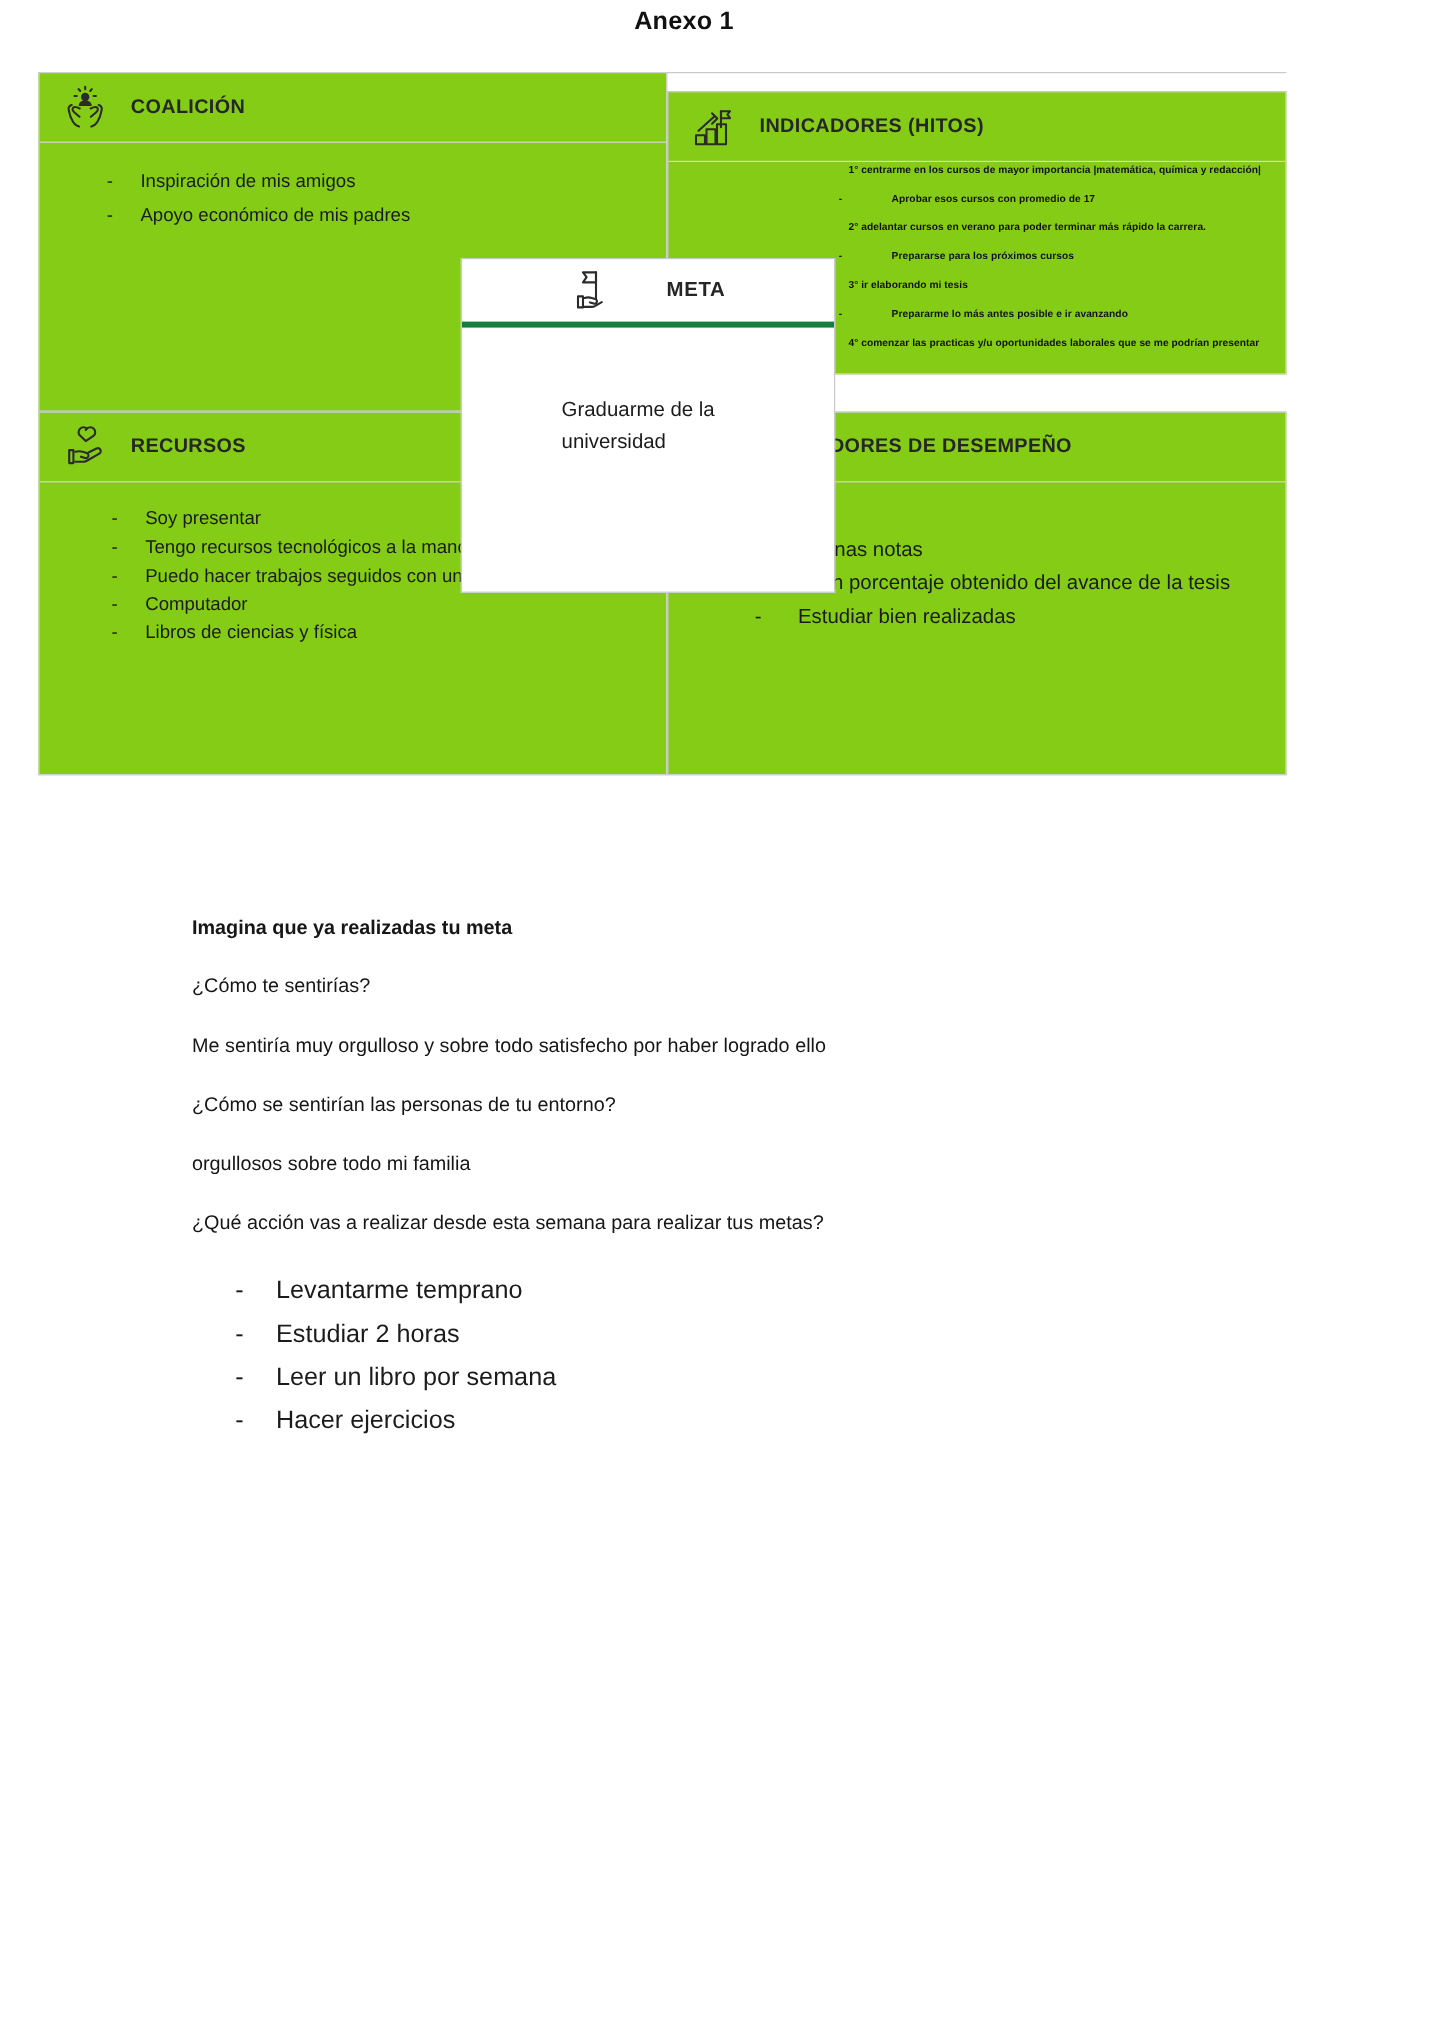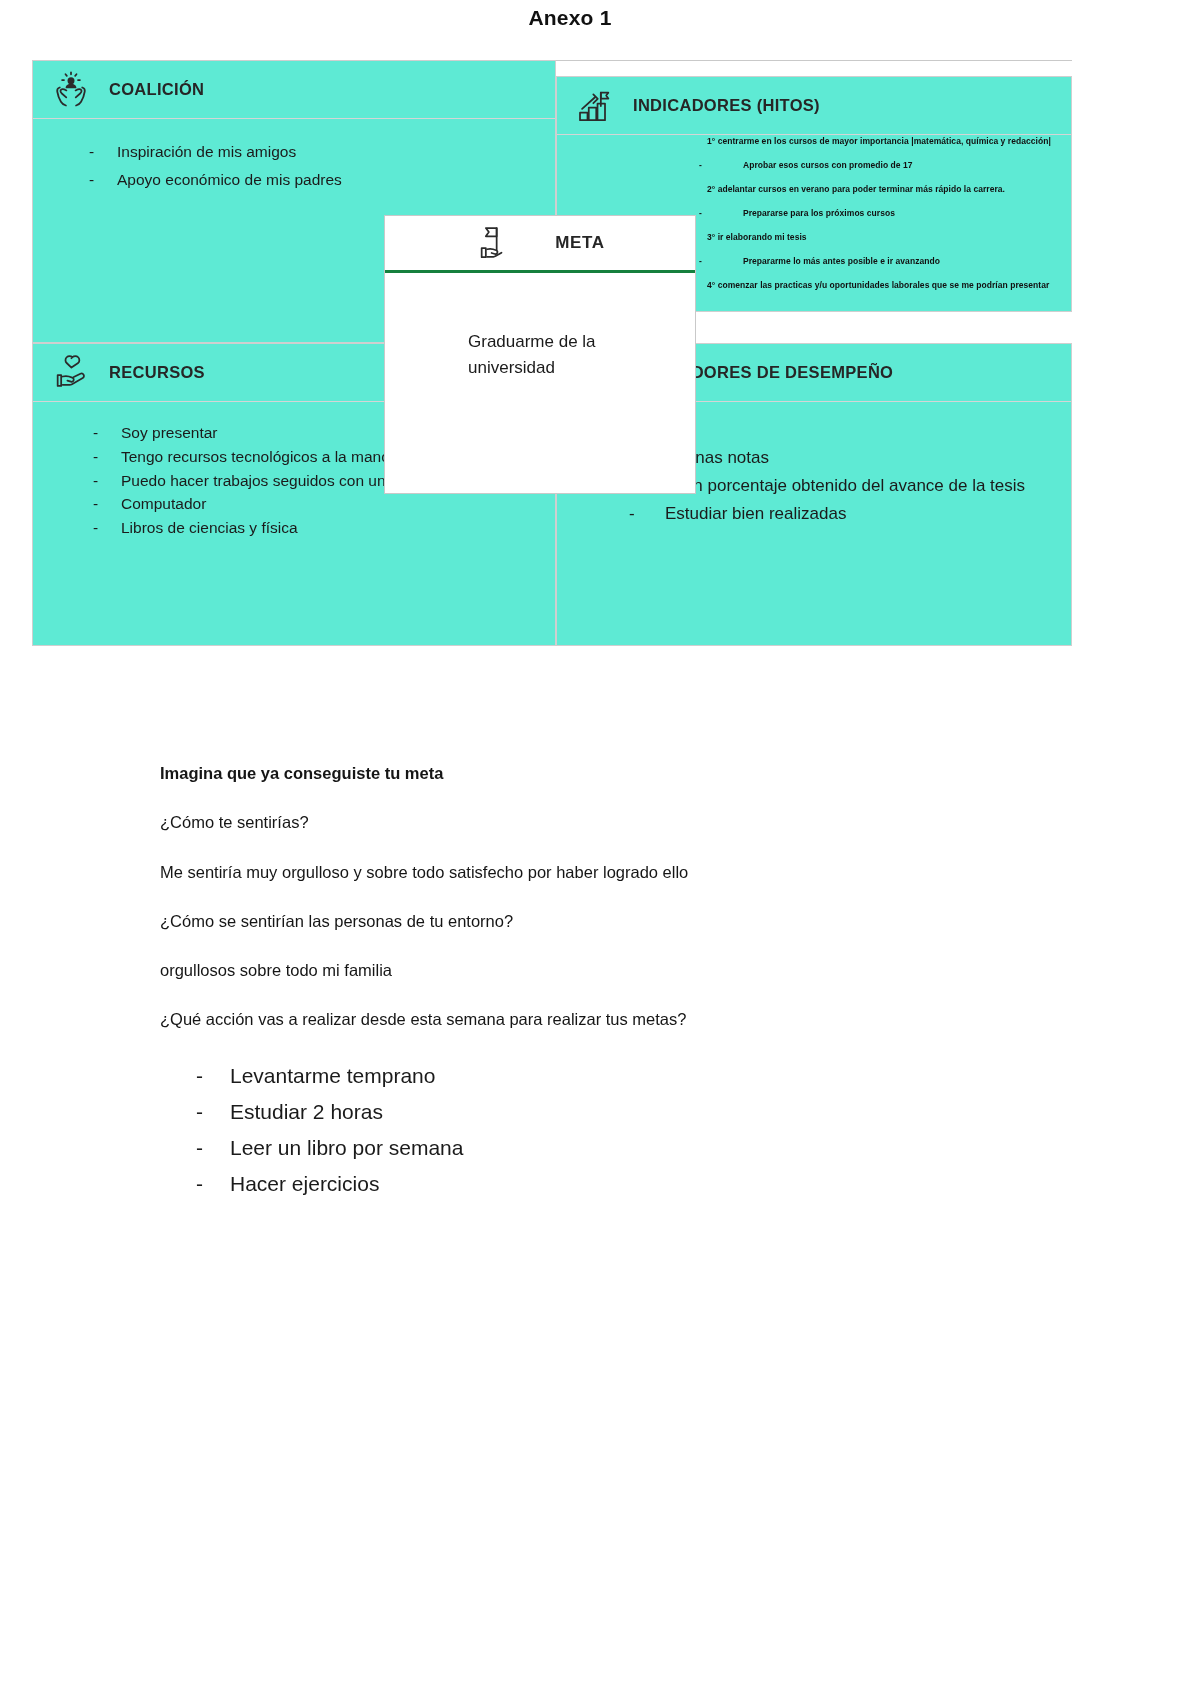--- a/index.html
+++ b/index.html
@@ -41,21 +41,21 @@
     
     content: "";
     position: absolute;
     left: 0; right: 0; top: 0;
     border-top: 1px solid #c9c9c9;
   }
 
   .quad {
     position: absolute;
     border: 1px solid #cfcfcf;
-    background: #5eead4;
+    background: #84cc16;
     box-sizing: border-box;
   }
   .quad-head {
     height: 58px;
     border-bottom: 1px solid #d5d5d5;
     display: flex;
     align-items: center;
     box-sizing: border-box;
     padding-left: 18px;
   }
@@ -149,21 +149,21 @@
     top: 155px;
     width: 312px;
     height: 279px;
     border: 1px solid #c9c9c9;
     background: #ffffff;
     box-sizing: border-box;
     z-index: 5;
   }
   .meta-head {
     height: 57px;
-    border-bottom: 3px solid #15803d;
+    border-bottom: 5px solid #15803d;
     display: flex;
     align-items: center;
     justify-content: center;
     box-sizing: border-box;
     gap: 20px;
   }
   .meta-head .label {
     font-size: 17px;
     font-weight: bold;
     letter-spacing: 0.6px;
@@ -324,21 +324,21 @@
       <span class="label">META</span>
     </div>
     <div class="meta-body">
       <div class="meta-text">Graduarme de la universidad</div>
     </div>
   </div>
 
 </div>
 
 <div class="reflection">
-  <p class="bold">Imagina que ya conseguiste tu meta</p>
+  <p class="bold">Imagina que ya realizadas tu meta</p>
   <p>¿Cómo te sentirías?</p>
   <p>Me sentiría muy orgulloso y sobre todo satisfecho por haber logrado ello</p>
   <p>¿Cómo se sentirían las personas de tu entorno?</p>
   <p>orgullosos sobre todo mi familia</p>
   <p>¿Qué acción vas a realizar desde esta semana para realizar tus metas?</p>
   <ul class="dash">
     <li>Levantarme temprano</li>
     <li>Estudiar 2 horas</li>
     <li>Leer un libro por semana</li>
     <li>Hacer ejercicios</li>

